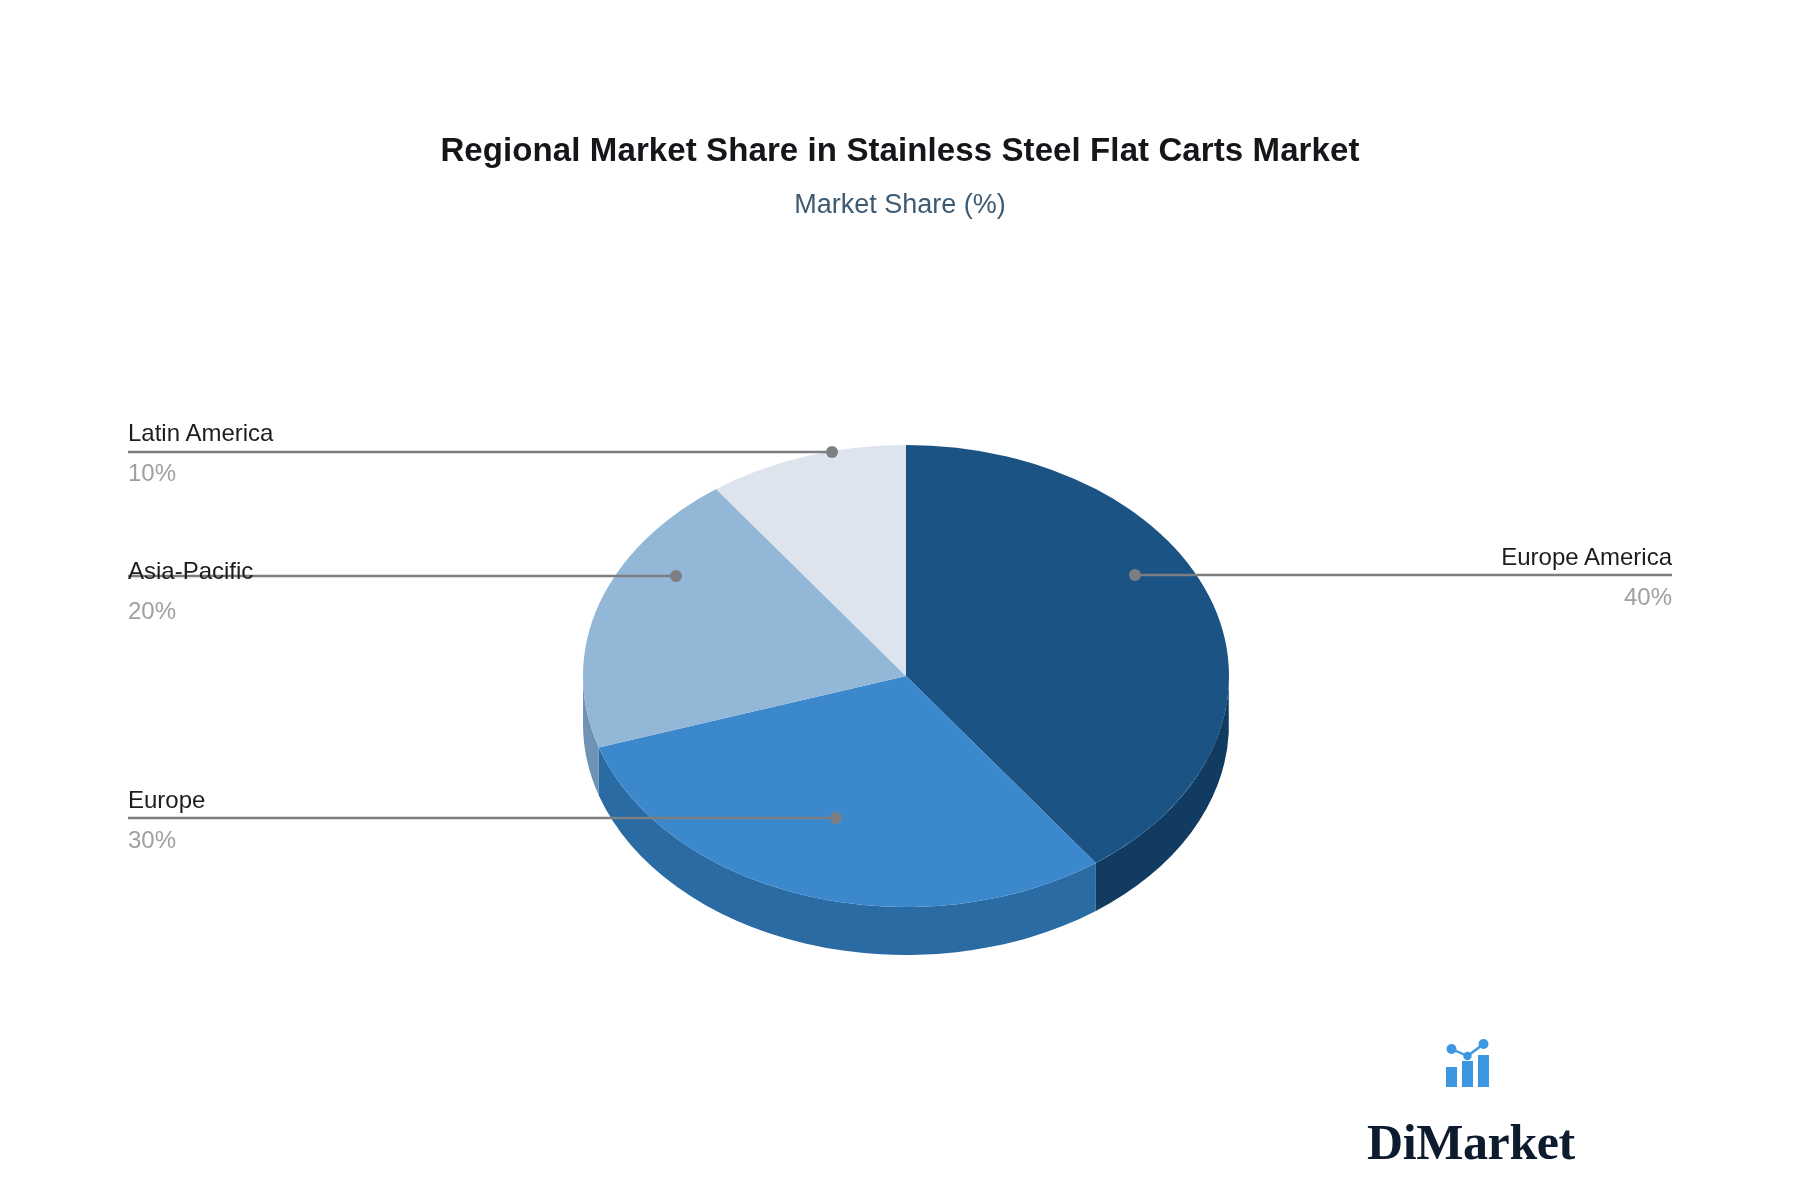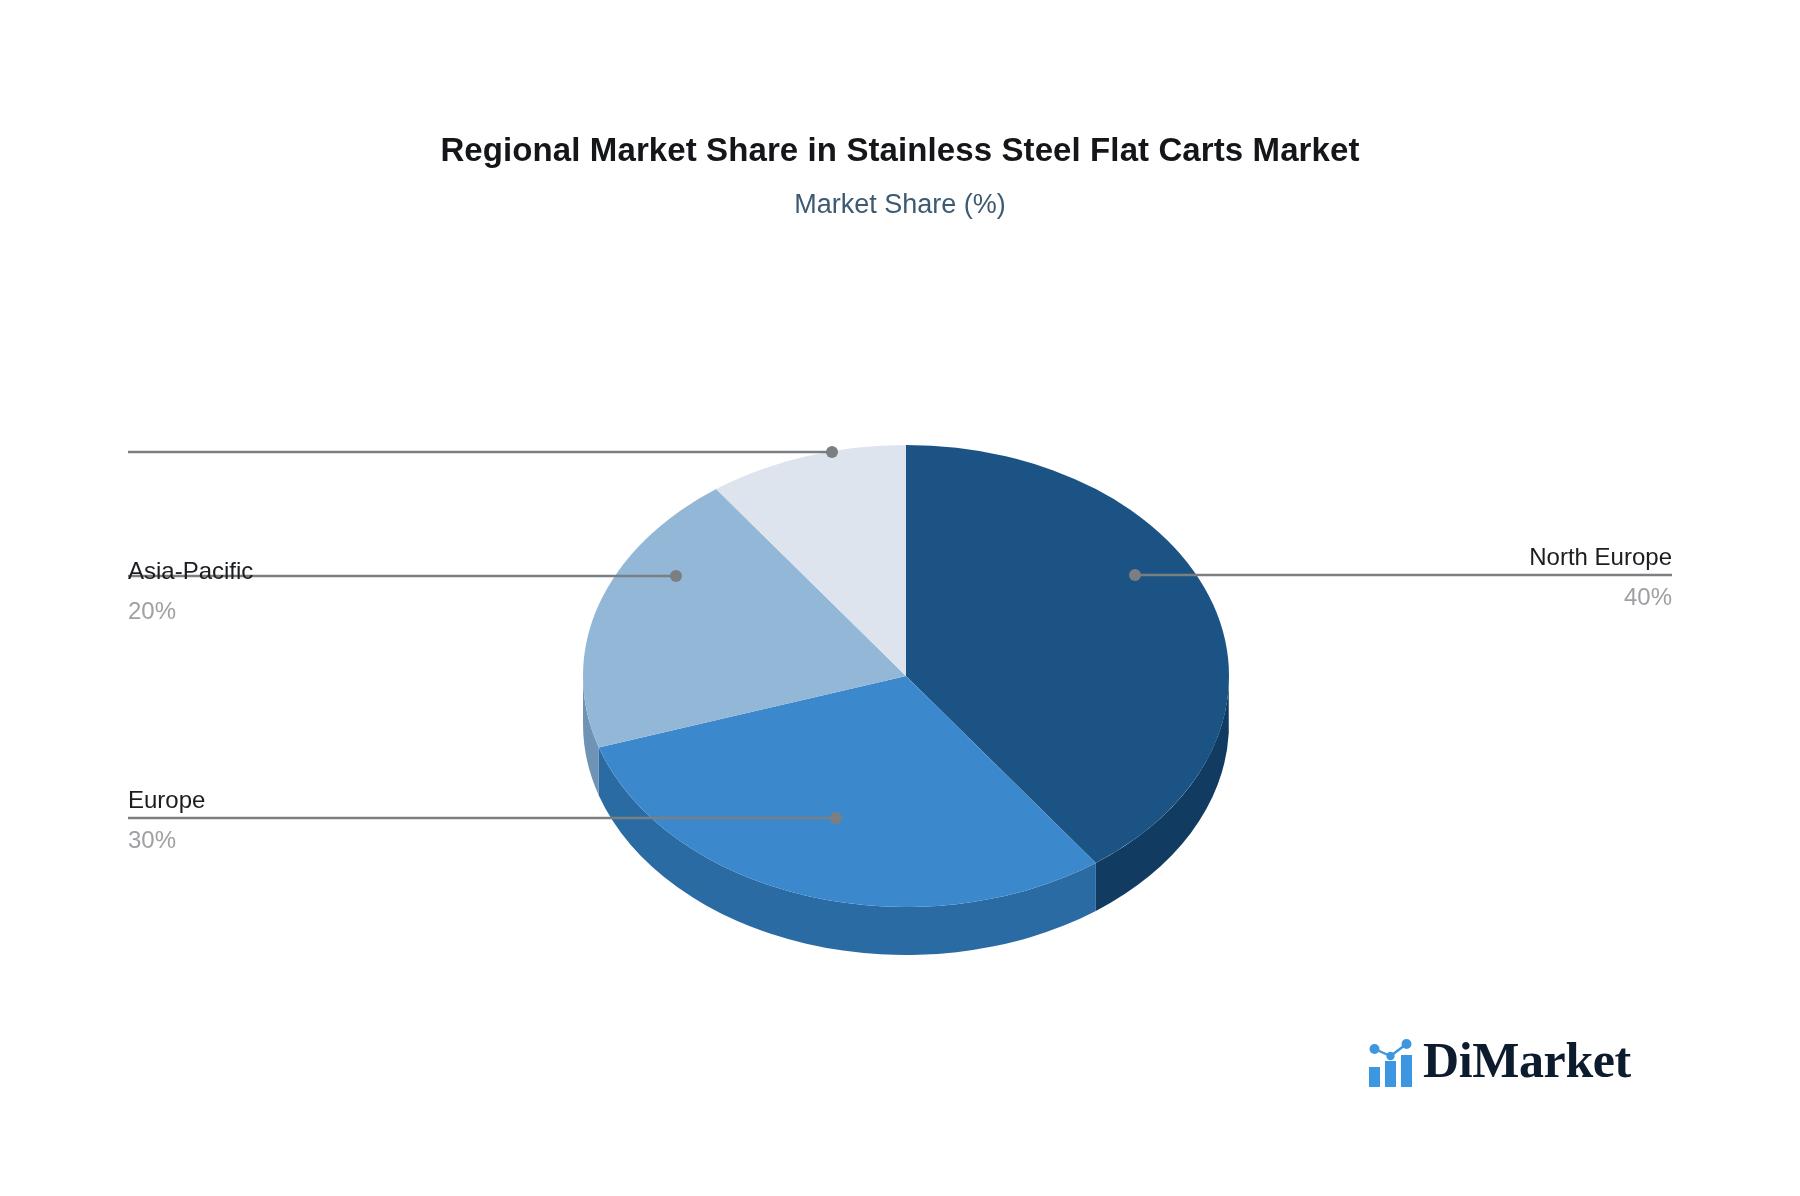--- a/index.html
+++ b/index.html
@@ -83,21 +83,23 @@
   #callout-asia-pacific   { left: 128px;  top: 556px; }
   #callout-europe         { left: 128px;  top: 785px; }
   #callout-north-america  { left: 1212px; top: 542px; }
 
   
   .logo {
     position: absolute;
     left: 1367px;
     top: 1035px;
     display: flex;
-    gap: 2px;
+    align-items: center;
+    gap: 28px;
+    flex-direction: column;
   }
   .logo-mark { display: block; }
   .logo-text {
     font-family: "Liberation Serif", serif;
     font-size: 50px;
     font-weight: bold;
     color: #0d1b2e;
     letter-spacing: -0.4px;
     line-height: 1;
   }
@@ -140,33 +142,37 @@
       </g>
       <g fill="#7c7f82">
         <circle cx="1135" cy="575" r="6"></circle>
         <circle cx="836" cy="818" r="6"></circle>
         <circle cx="676" cy="576" r="6"></circle>
         <circle cx="832" cy="452" r="6"></circle>
       </g>
     </svg>
   </div>
 
+  <div class="callout left" id="callout-latin-america">
+    <div class="name">Latin America</div>
+    <div class="value">10%</div>
+  </div>
 
   <div class="callout left" id="callout-asia-pacific">
     <div class="name">Asia-Pacific</div>
     <div class="value">20%</div>
   </div>
 
   <div class="callout left" id="callout-europe">
     <div class="name">Europe</div>
     <div class="value">30%</div>
   </div>
 
   <div class="callout right" id="callout-north-america">
-    <div class="name">North Europe</div>
+    <div class="name">Europe America</div>
     <div class="value">40%</div>
   </div>
 
   <div class="logo">
     <svg class="logo-mark" width="54" height="54" viewBox="0 0 54 54" aria-hidden="true">
       <rect x="2" y="32" width="11" height="20" fill="#3d97e0"></rect>
       <rect x="18" y="26" width="11" height="26" fill="#3d97e0"></rect>
       <rect x="34" y="20" width="11" height="32" fill="#3d97e0"></rect>
       <line x1="7.5" y1="14" x2="23.5" y2="21" stroke="#3d97e0" stroke-width="2.4"></line>
       <line x1="23.5" y1="21" x2="39.5" y2="9" stroke="#3d97e0" stroke-width="2.4"></line>

